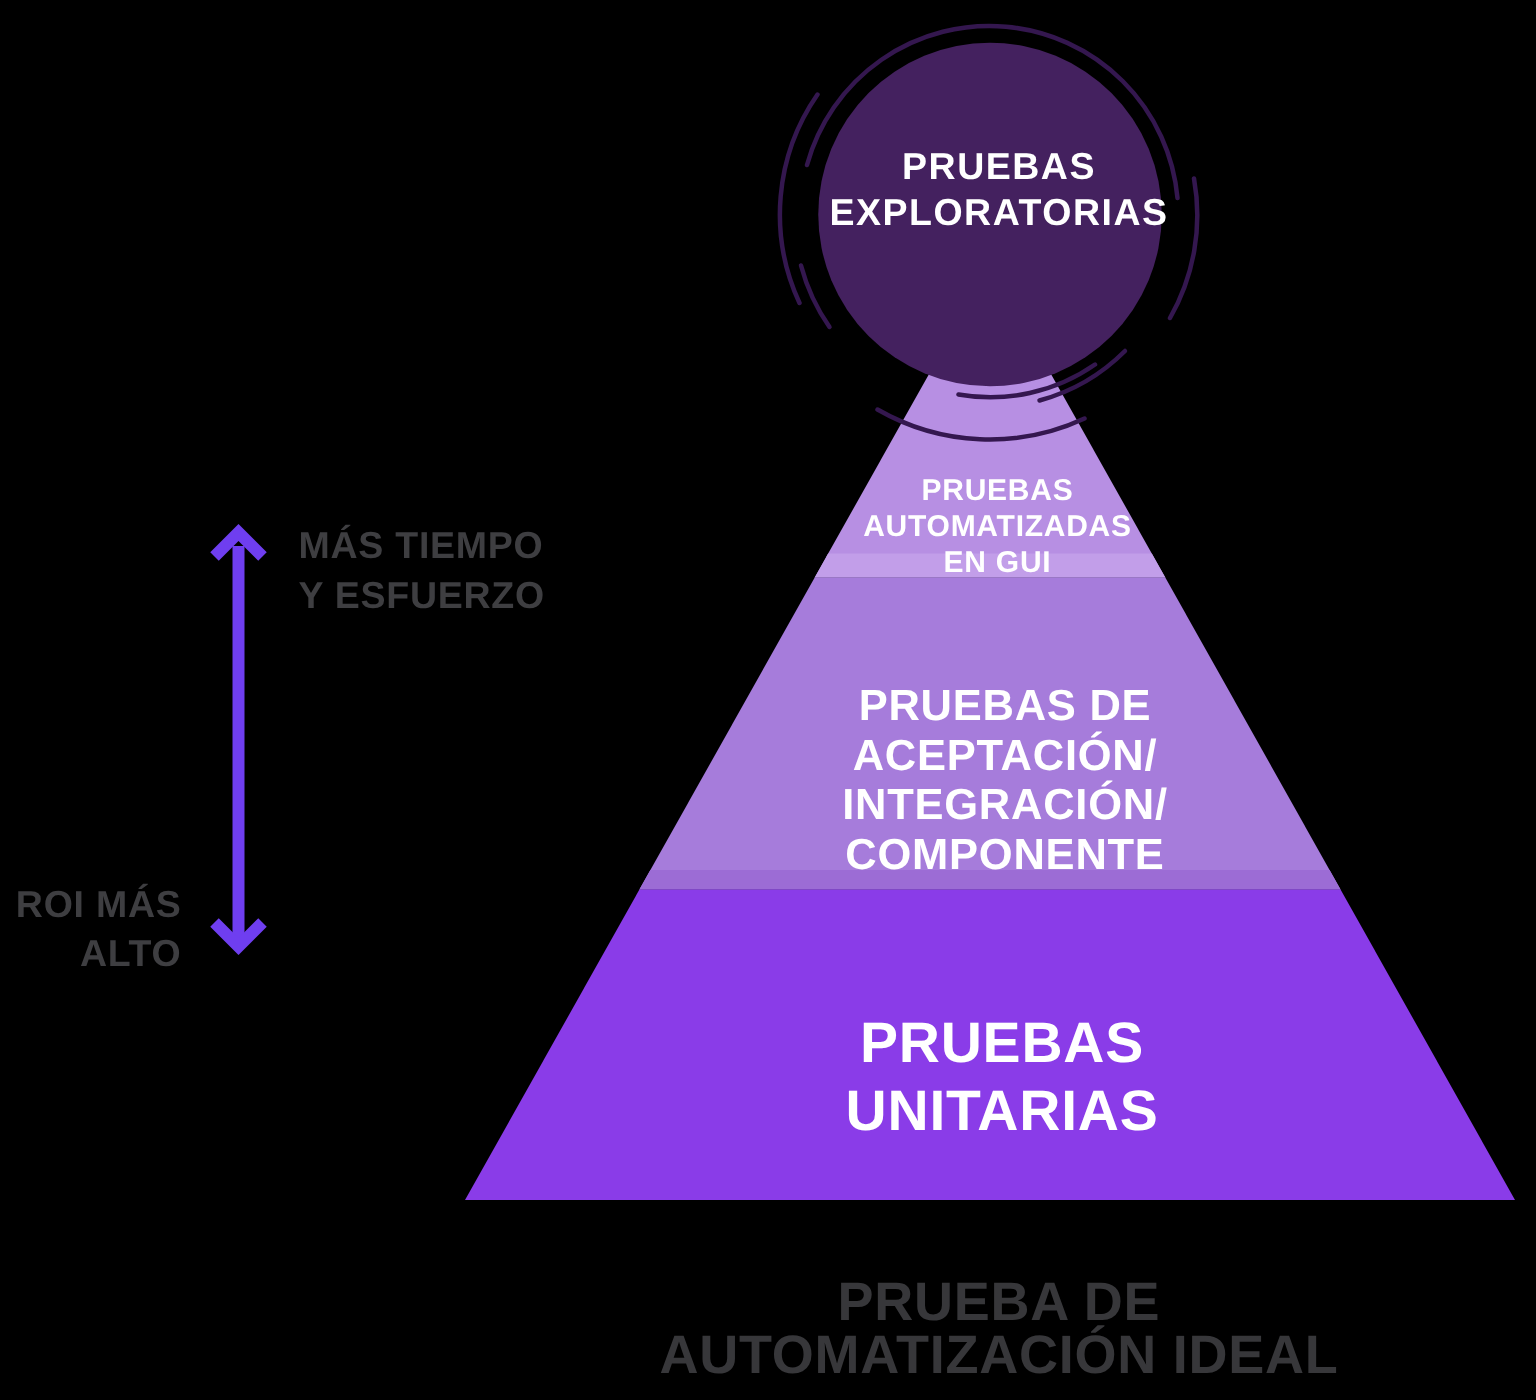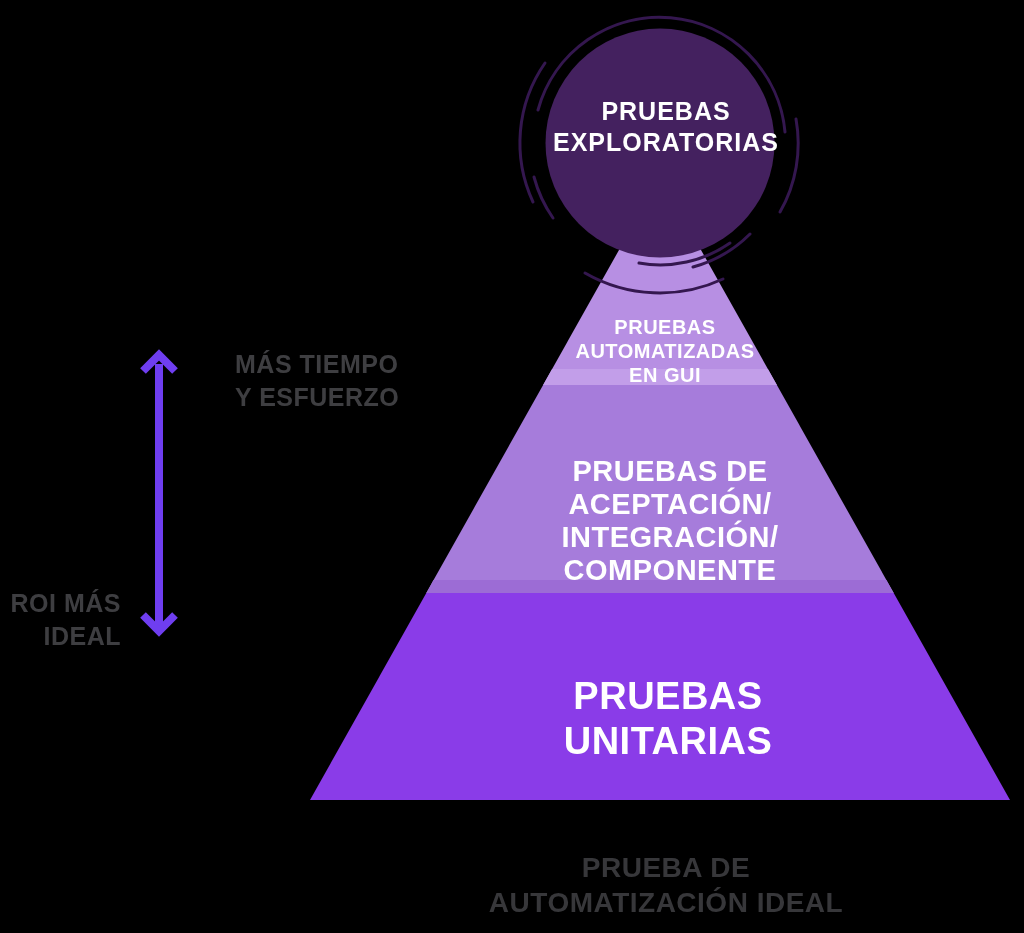--- a/index.html
+++ b/index.html
@@ -32,32 +32,32 @@
     font-size: 29px; line-height: 33px; letter-spacing: 0.5px;
   }
   .unit-label {
     left: 440px; top: 674px; width: 456px;
     font-size: 38px; line-height: 45px; letter-spacing: 0.5px;
   }
   .time-effort-label {
     left: 199px; top: 348px; width: 260px;
     text-align: left;
     color: #3e3e41;
-    font-size: 25px; line-height: 33px; letter-spacing: 0.5px; margin-left: 36px;
+    font-size: 25px; line-height: 33px; letter-spacing: 0.5px;
   }
   .roi-label {
     left: 0px; top: 587px; width: 121px;
     text-align: right;
     color: #3e3e41;
     font-size: 25px; line-height: 33px; letter-spacing: 0.5px;
   }
   .ideal-caption {
     left: 366px; top: 850px; width: 600px;
     color: #37373a;
-    font-size: 28px; line-height: 35px; letter-spacing: 0.5px;
+    font-size: 36px; line-height: 35px; letter-spacing: 0.5px;
   }
 </style>
 </head>
 <body>
 
 <div id="stage">
 
   <svg width="1024" height="933" viewBox="0 0 1024 933">
     <defs>
       <clipPath id="triClip">
@@ -104,18 +104,18 @@
 INTEGRACIÓN/
 COMPONENTE</div>
 
   <div class="txt white unit-label">PRUEBAS
 UNITARIAS</div>
 
   <div class="txt time-effort-label">MÁS TIEMPO
 Y ESFUERZO</div>
 
   <div class="txt roi-label">ROI MÁS
-IDEAL</div>
+ALTO</div>
 
   <div class="txt ideal-caption">PRUEBA DE
 AUTOMATIZACIÓN IDEAL</div>
 
 </div>
 
 </body></html>

